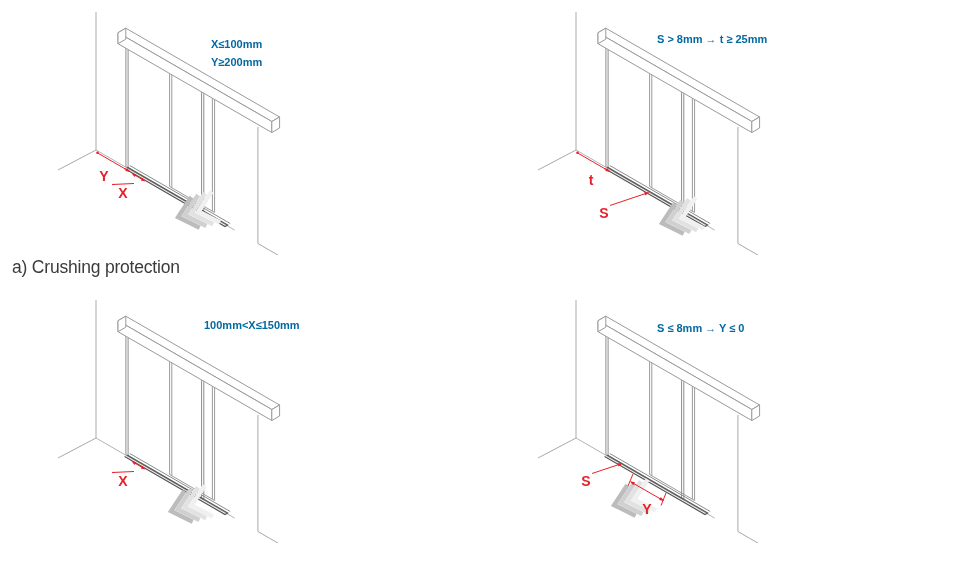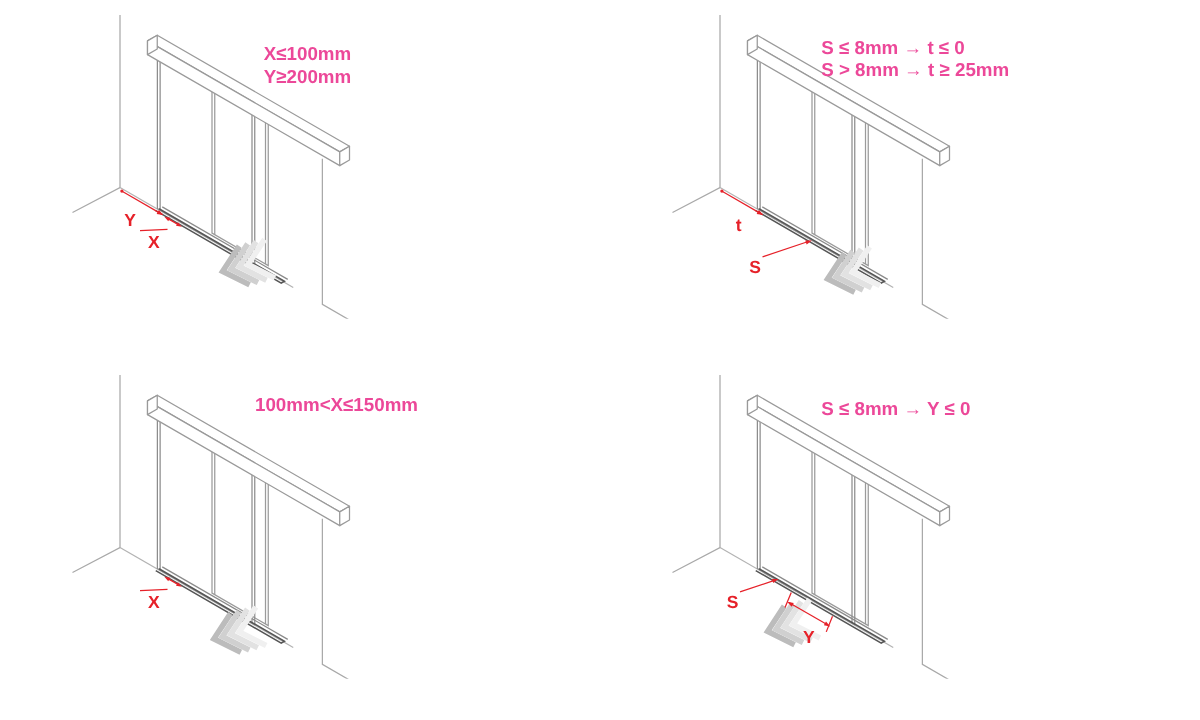--- a/index.html
+++ b/index.html
@@ -7,22 +7,22 @@
     position:relative;width:960px;height:576px;background:#ffffff;overflow:hidden;
     font-family:"Liberation Sans", sans-serif;
   }
   .panel{position:absolute;width:480px;height:288px;}
   .panel svg.art{position:absolute;left:0;top:0;}
   .caption{
     position:absolute;left:11px;top:257px;
     font-size:17.5px;color:#3b3b3b;letter-spacing:-0.2px;white-space:nowrap;
   }
   .anno{
-    position:absolute;color:#ec4899;font-size:15px;font-weight:700;
-    line-height:18px;white-space:nowrap;letter-spacing:0;
+    position:absolute;color:#0369a1;font-size:11px;font-weight:700;
+    line-height:18px;white-space:nowrap;letter-spacing:0;text-align:right;
   }
   
   .wall{fill:none;stroke:#a9a9a9;stroke-width:1;}
   .base{fill:none;stroke:#b3b3b3;stroke-width:1;}
   .leaf{fill:none;stroke:#8d8d8d;stroke-width:1;}
   .leaf2{fill:none;stroke:#9b9b9b;stroke-width:1;}
   .rail{fill:none;stroke:#565656;stroke-width:1.2;}
   .railtop{fill:none;stroke:#8a8a8a;stroke-width:1;}
   .beam{fill:#ffffff;stroke:#9a9a9a;stroke-width:1;stroke-linejoin:round;}
   .chev{fill:none;stroke-linejoin:miter;}
@@ -90,38 +90,38 @@
         <polygon points="131.5,173.3 134.6,176.9 136.2,174.2"></polygon>
         <polygon points="145.5,181.4 140.8,180.5 142.4,177.8"></polygon>
         <line x1="112" y1="184.5" x2="134" y2="183.5"></line>
         <text x="123" y="198">X</text>
       </g>
     </svg>
     <div class="anno" style="left:211px;top:35px">
       <div>X≤100mm</div>
       <div>Y≥200mm</div>
     </div>
+    <div class="caption" style="left:12px">a) Crushing protection</div>
   </section>
 
   <section class="panel" style="left:480px;top:0">
     <svg class="art" width="480" height="255" viewBox="0 0 480 255">
       <use href="#door-art"></use>
       <use href="#chevron" transform="translate(186,222)"></use>
       <g class="red">
         <circle cx="97.5" cy="152.8" r="1.3"></circle>
         <line x1="98" y1="153.2" x2="130" y2="171.7"></line>
         <polygon points="130.5,172 125.3,171.1 127.1,167.9"></polygon>
         <text x="111" y="185">t</text>
         <line x1="130" y1="205.5" x2="166" y2="193.4"></line>
         <polygon points="169.5,192.3 165.3,195.5 164.2,192.3"></polygon>
         <text x="124" y="218">S</text>
       </g>
     </svg>
     <div class="anno" style="left:177px;top:30px">
-      <div>S ≤ 8mm → t ≤ 0</div>
       <div>S &gt; 8mm → t ≥ 25mm</div>
     </div>
   </section>
 
   <section class="panel" style="left:0;top:288px">
     <svg class="art" width="480" height="255" viewBox="0 0 480 255">
       <use href="#door-art"></use>
       <use href="#chevron" transform="translate(175,222)"></use>
       <g class="red">
         <line x1="134" y1="174.7" x2="143" y2="179.9"></line>

